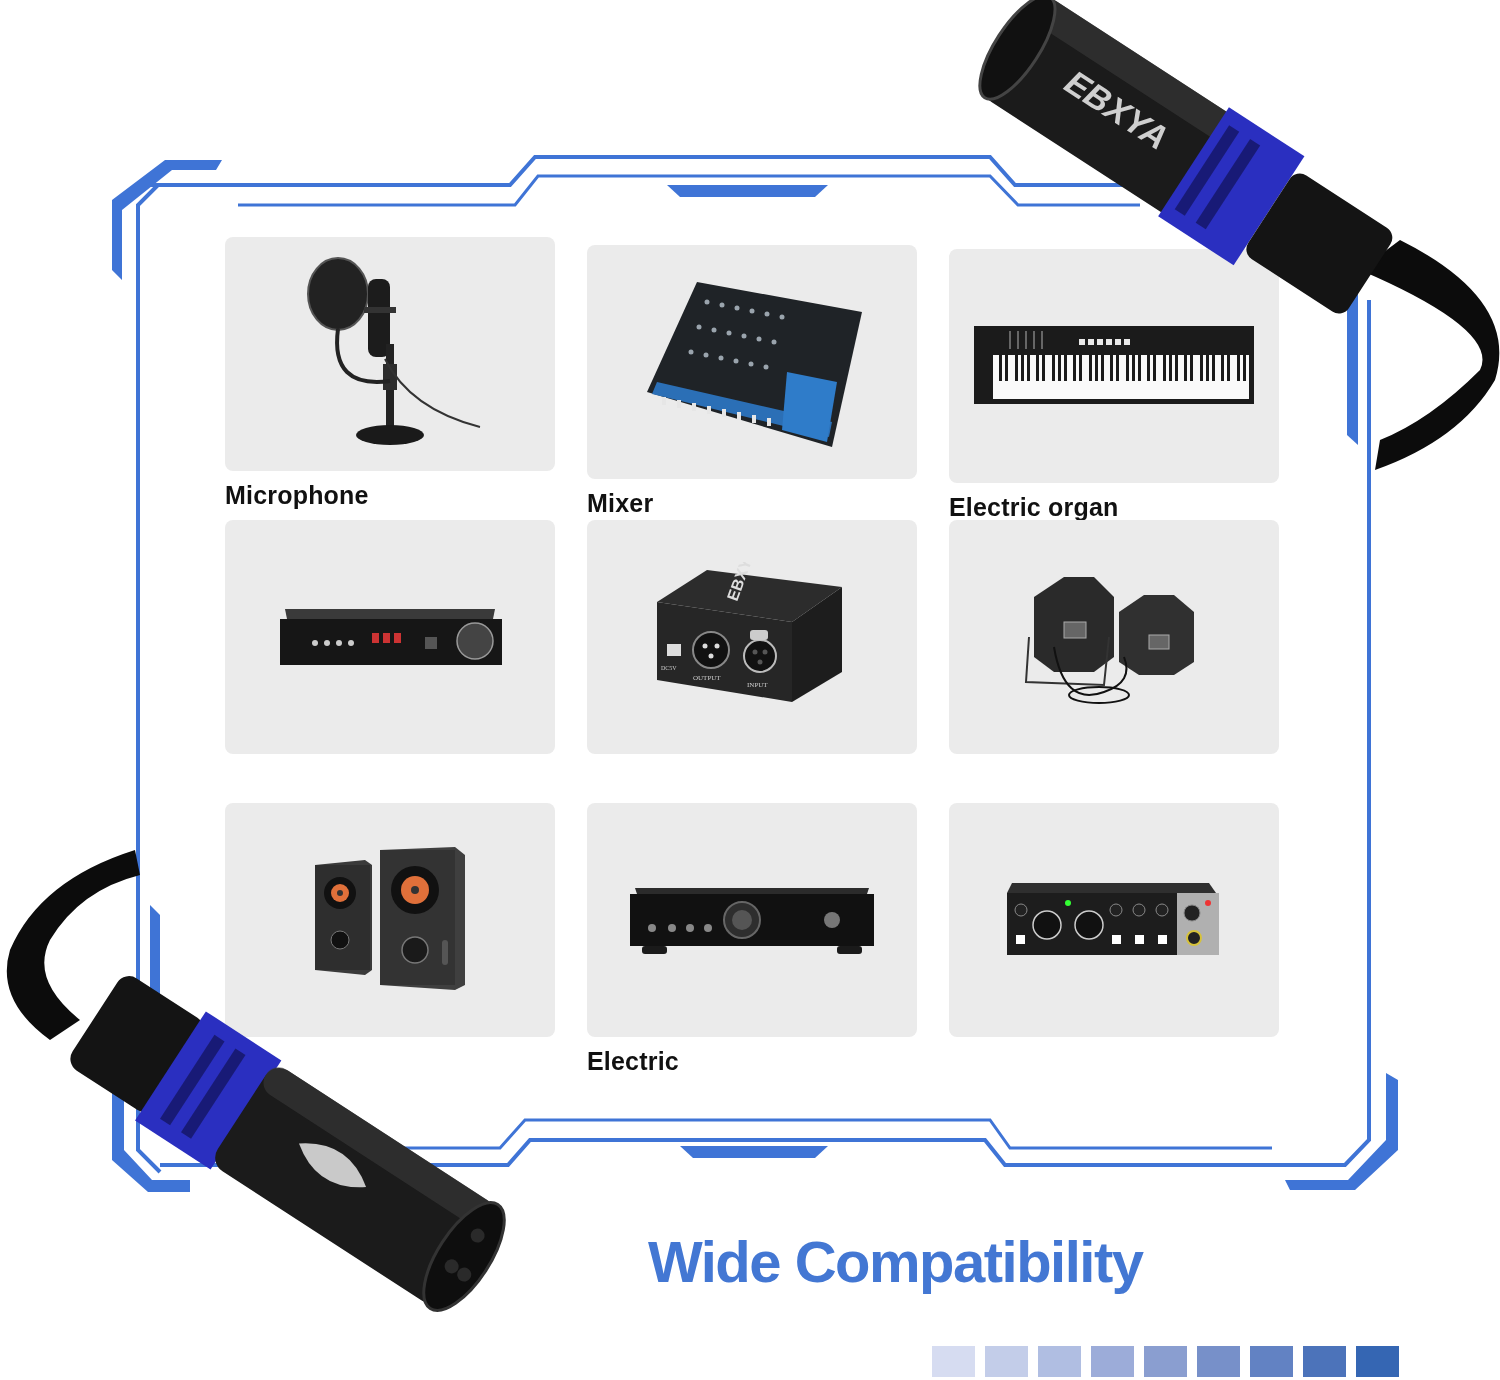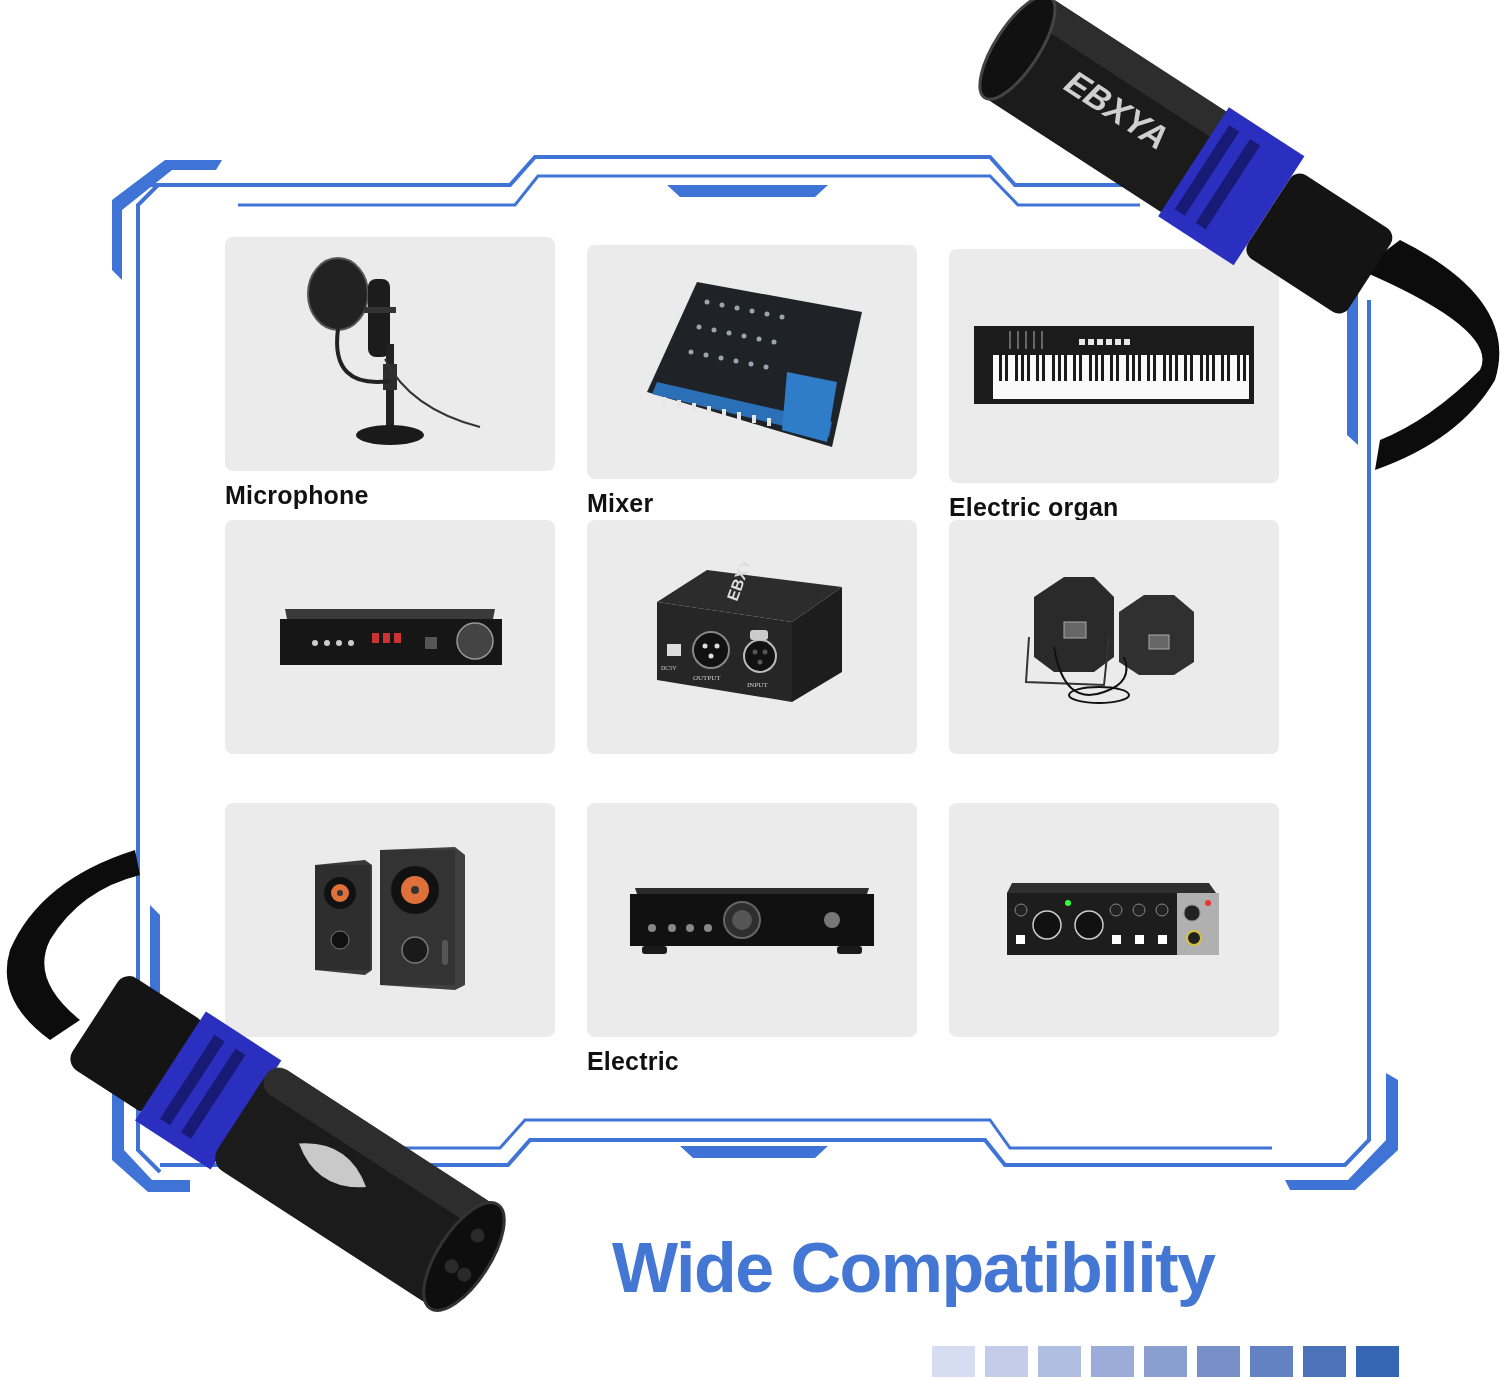--- a/index.html
+++ b/index.html
@@ -14,22 +14,22 @@
       width: 330px; height: 234px; background: #ebebeb; border-radius: 8px;
       position: relative; overflow: hidden;
       display: flex; align-items: center; justify-content: center;
     }
     .card-label {
       font-size: 25px; font-weight: 700; color: #111;
       margin-top: 10px; letter-spacing: 0.2px;
     }
 
     .headline {
-      position: absolute; left: 612px; top: 1228px;
-      font-size: 70px; font-weight: 700; color: #4377d3; letter-spacing: -1.5px;
+      position: absolute; left: 648px; top: 1228px;
+      font-size: 58px; font-weight: 700; color: #4377d3; letter-spacing: -1.5px;
       white-space: nowrap;
     }
     .swatches { position: absolute; left: 932px; top: 1346px; display: flex; gap: 10px; }
     .swatch { width: 43px; height: 31px; }
 
     .connector { position: absolute; pointer-events: none; }
   </style>
 </head>
 <body>
 

